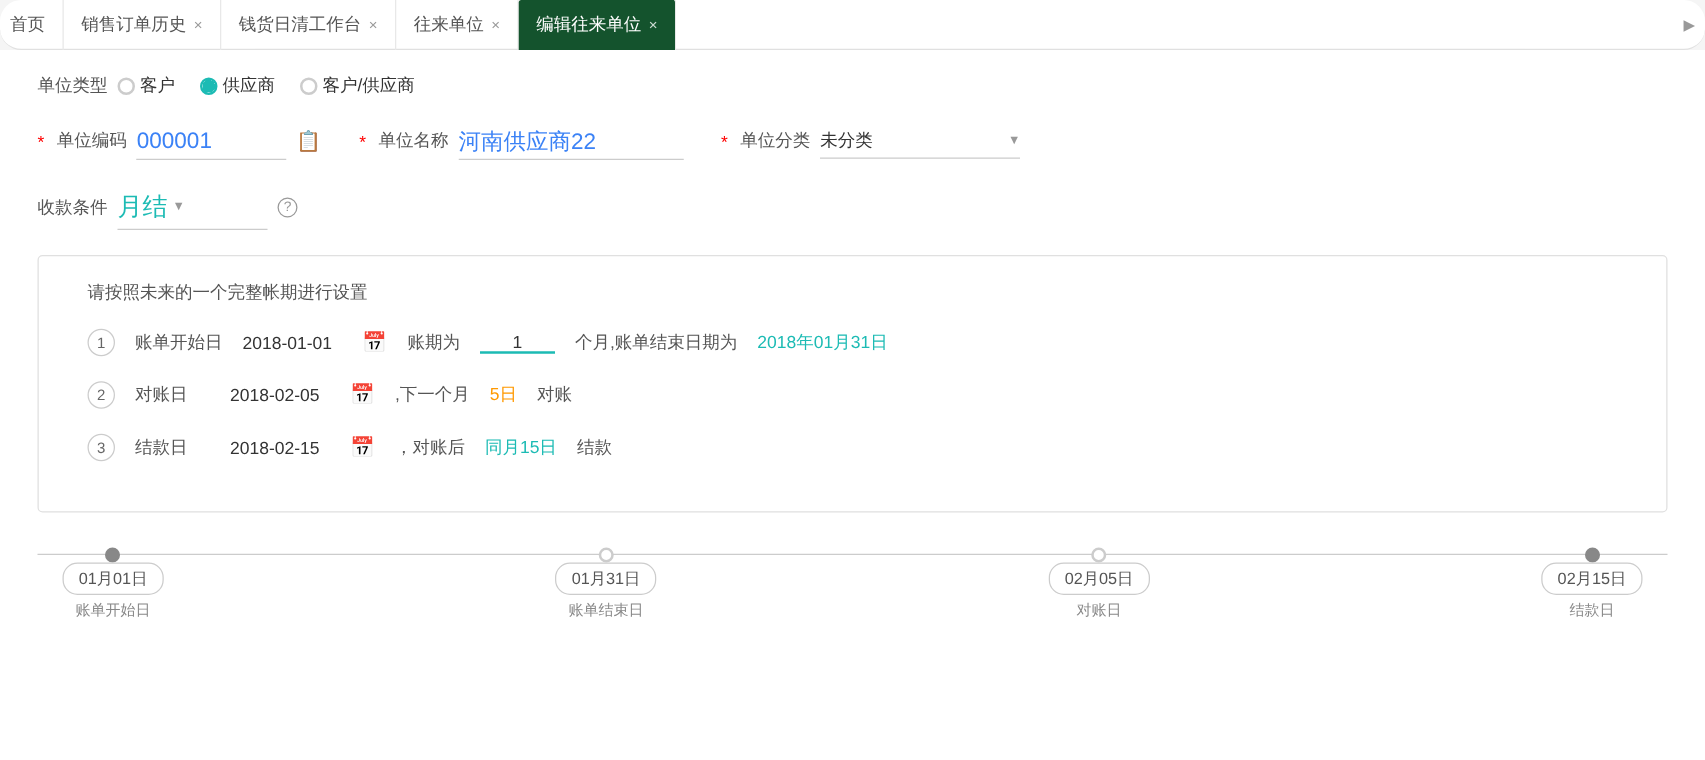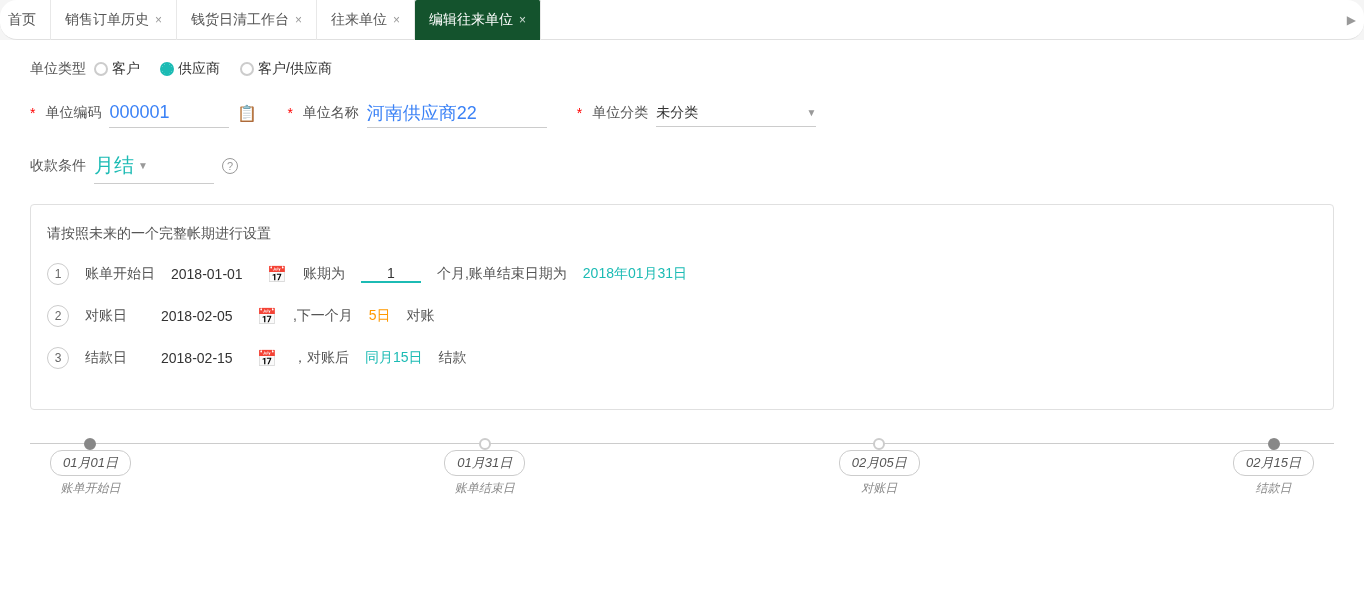--- a/index.html
+++ b/index.html
@@ -142,21 +142,21 @@
       justify-content: center;
       font-size: 11px;
       color: #999;
       cursor: pointer;
     }
 
     
     .card-section {
       border: 1px solid #e0e0e0;
       border-radius: 4px;
-      padding: 20px 16px;
+      padding: 20px 39px;
       margin-bottom: 20px;
     }
     .card-title {
       color: #555;
       font-size: 14px;
       margin-bottom: 20px;
     }
 
     
     .step-row {
@@ -202,21 +202,20 @@
       line-height: 1.8;
     }
 
     
     .timeline-wrapper {
       position: relative;
       display: flex;
       align-items: flex-start;
       padding: 0 20px;
       margin-top: 10px;
-      font-style: italic;
     }
     .timeline-line {
       position: absolute;
       top: 13px;
       left: 0;
       right: 0;
       height: 1px;
       background: #ccc;
     }
     .timeline-nodes {

